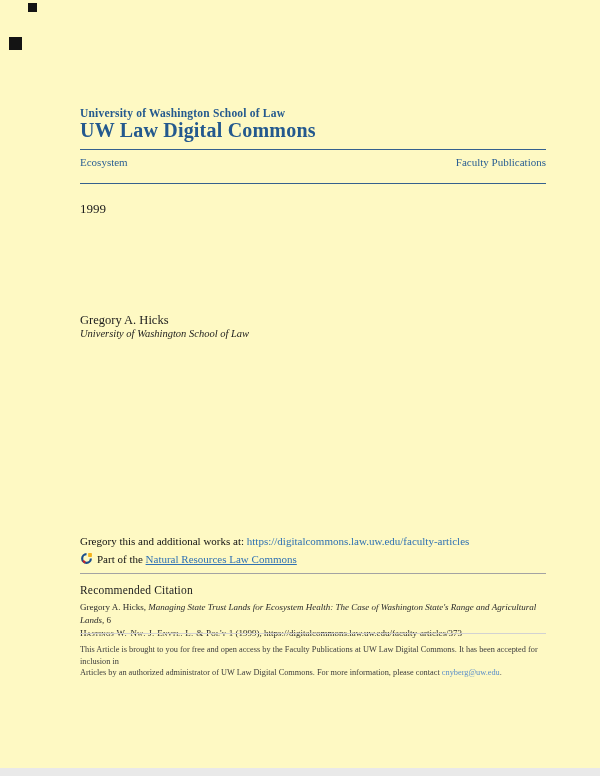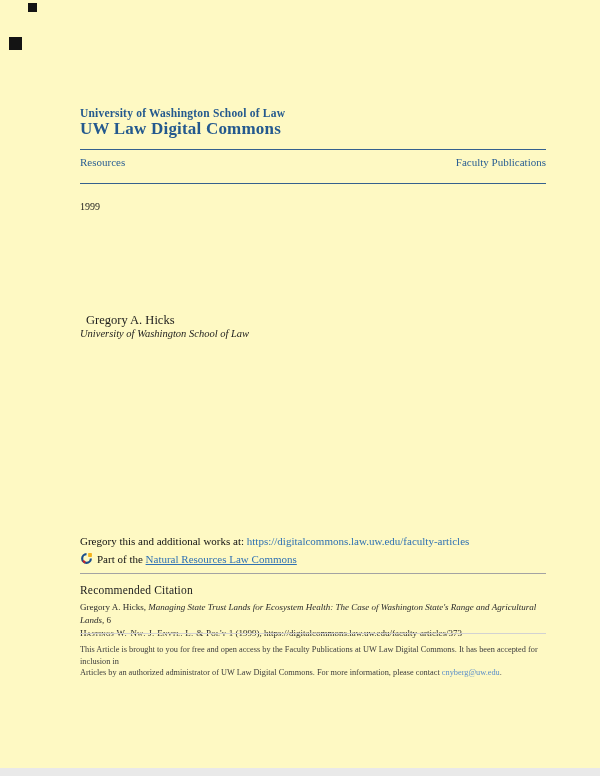--- a/index.html
+++ b/index.html
@@ -24,48 +24,48 @@
   .inst-name {
     top: 107px;
     color: #24598e;
     font-size: 11.5px;
     font-weight: bold;
     letter-spacing: 0.2px;
   }
   .repo-name {
     top: 119px;
     color: #24598e;
-    font-size: 17px;
+    font-size: 20px;
     font-weight: bold;
     letter-spacing: 0.2px;
   }
   .rule { position: absolute; left: 80px; width: 466px; height: 0; border-top: 1px solid; }
   .rule.navy { border-color: #35618e; }
   .rule.r1 { top: 149px; }
   .rule.r2 { top: 183px; }
   .nav-row {
     top: 156px;
     display: flex;
     justify-content: space-between;
     color: #2c6094;
     font-size: 11px;
   }
   .nav-row span { cursor: pointer; }
 
   
-  .year { top: 201px; color: #1c1c1c; font-size: 10px; }
+  .year { top: 201px; color: #1c1c1c; font-size: 13px; }
   .title {
     top: 224px;
     color: #1c1c1c;
     font-size: 21.5px;
     line-height: 26px;
     white-space: pre-line;
     letter-spacing: 0.1px;
   }
-  .author { top: 313px; color: #1c1c1c; font-size: 12.5px; margin-left: 6px; }
+  .author { top: 313px; color: #1c1c1c; font-size: 12.5px; }
   .affiliation { top: 328px; color: #1c1c1c; font-size: 10.5px; font-style: italic; }
 
   
   .follow-line { top: 535px; font-size: 11px; color: #111111; }
   .follow-line a, .partof-line a { color: #2f71b3; text-decoration: none; cursor: pointer; }
   .partof-line { top: 552px; font-size: 11px; color: #111111; }
   .partof-line a { text-decoration: underline; text-align: right; }
   .dc-icon { display: inline-block; width: 13px; height: 13px; vertical-align: -2px; margin-right: 4px; }
 
   
@@ -95,21 +95,21 @@
 
 <div class="page">
 
   <div class="artifact a1"></div>
   <div class="artifact a2"></div>
 
   <div class="abs inst-name">University of Washington School of Law</div>
   <div class="abs repo-name">UW Law Digital Commons</div>
   <div class="rule navy r1"></div>
   <div class="abs nav-row">
-    <span>Resources</span>
+    <span>Ecosystem</span>
     <span>Faculty Publications</span>
   </div>
   <div class="rule navy r2"></div>
 
   <div class="abs year">1999</div>
   <div class="abs author">Gregory A. Hicks</div>
   <div class="abs affiliation">University of Washington School of Law</div>
 
   <div class="abs follow-line"><span>Gregory this and additional works at: </span><a>https://digitalcommons.law.uw.edu/faculty-articles</a></div>
 

